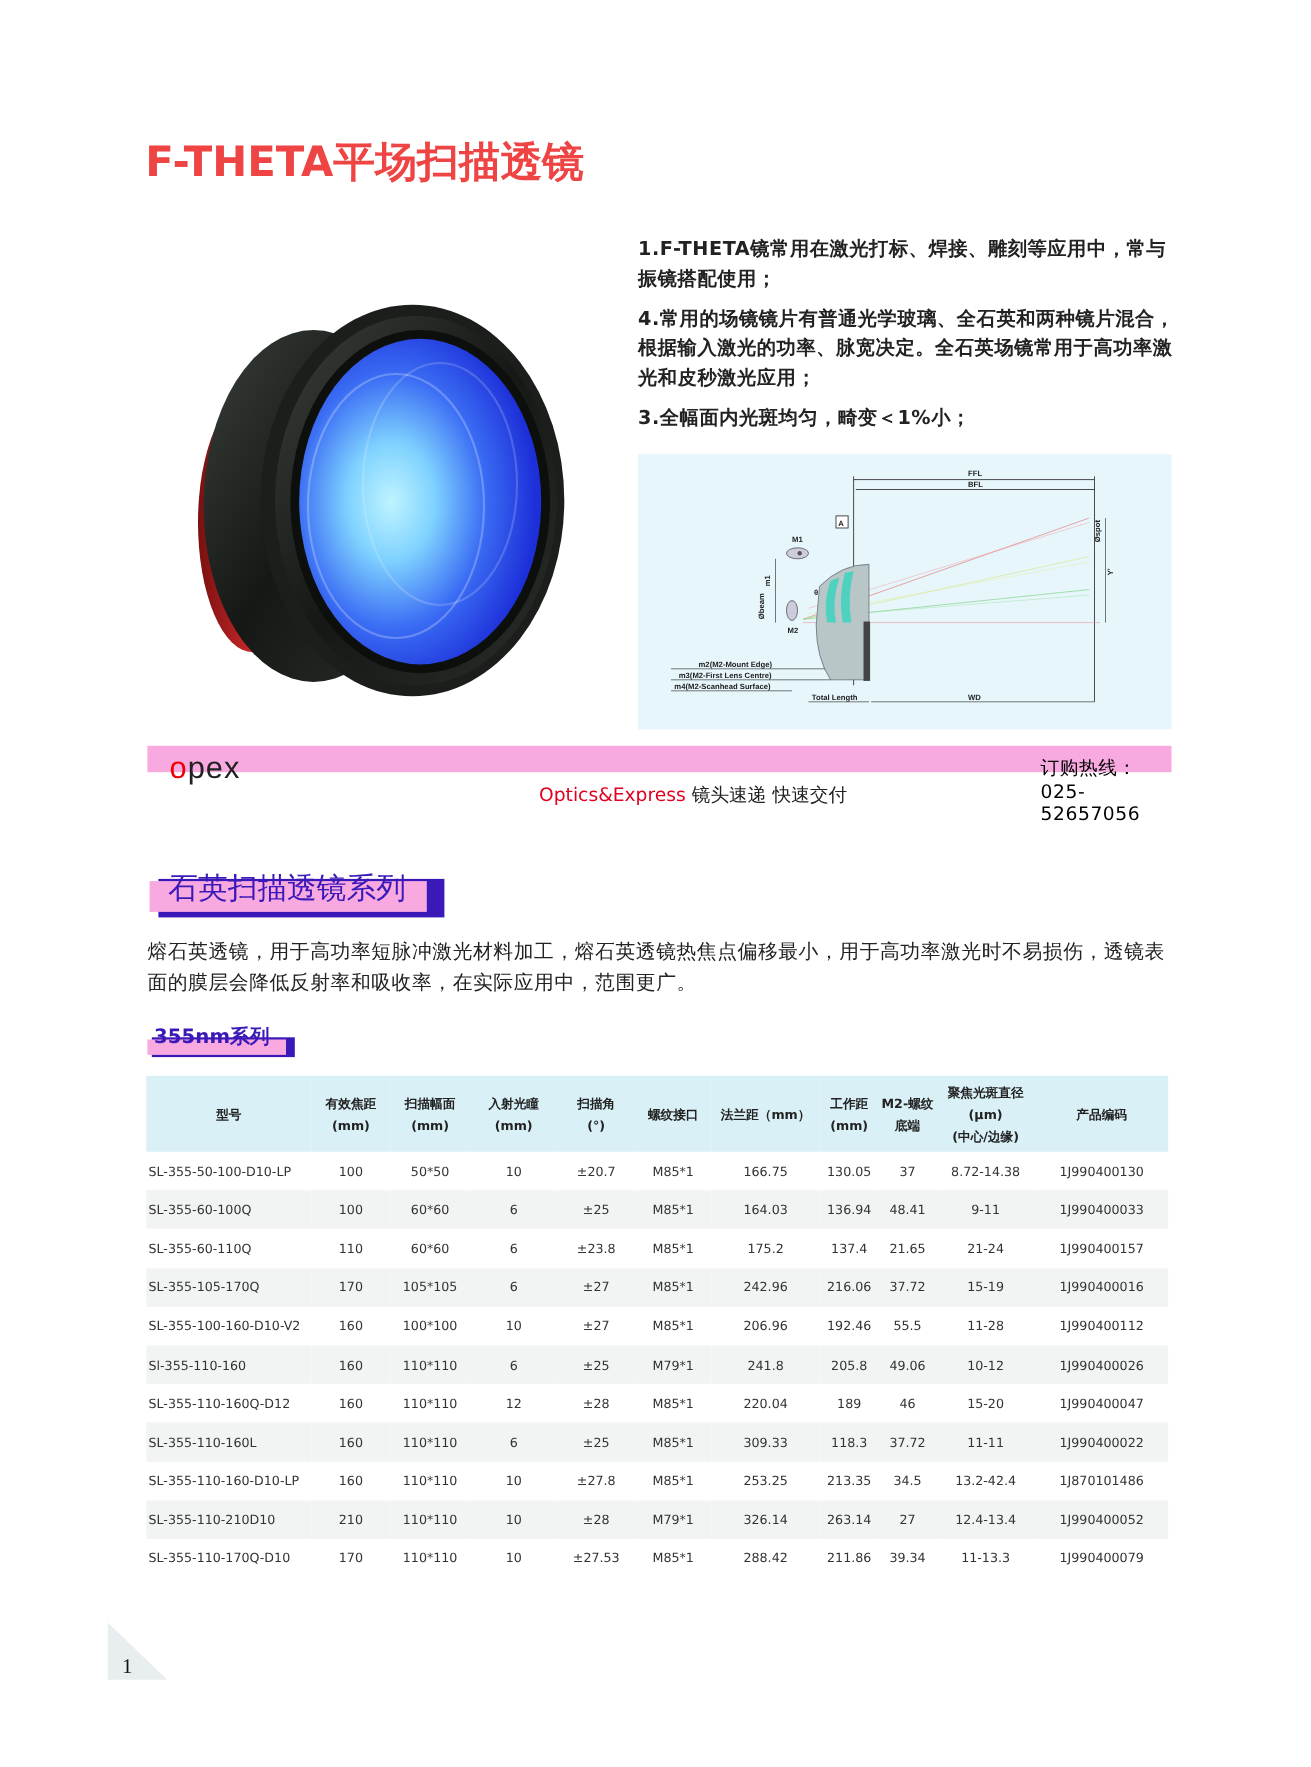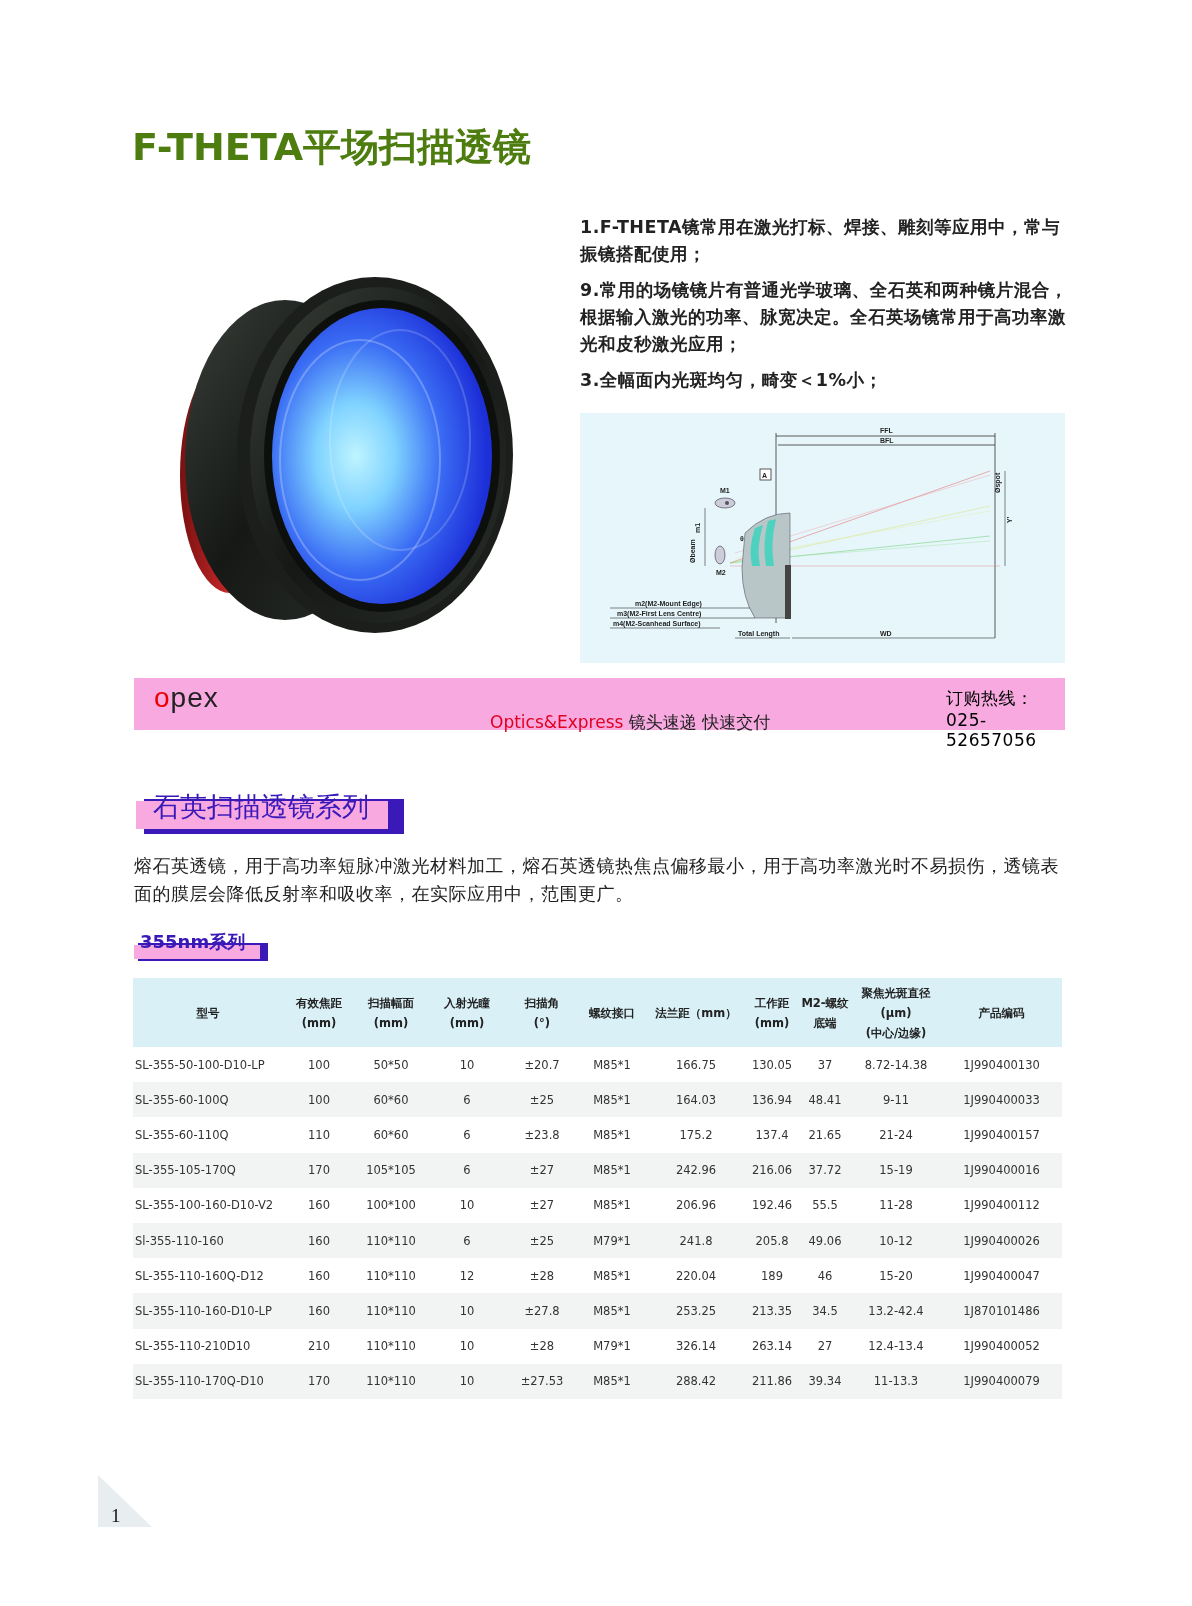--- a/index.html
+++ b/index.html
@@ -1,28 +1,28 @@
 <!DOCTYPE html>
 <html><head>
 <meta charset="utf-8">
 <style>
   * { box-sizing: border-box; margin: 0; padding: 0; }
   html, body { width: 1192px; height: 1606px; background: #ffffff; overflow: hidden; }
   body { position: relative; font-family: "DejaVu Sans", "Liberation Sans", sans-serif; color: #222; }
 
-  .page-title { position: absolute; left: 132px; top: 122px; font-size: 38px; font-weight: bold; color: #4d7c0f; letter-spacing: 0px; }
+  .page-title { position: absolute; left: 132px; top: 122px; font-size: 38px; font-weight: bold; color: #ef4444; letter-spacing: 0px; }
 
   .lens-photo { position: absolute; left: 150px; top: 260px; width: 380px; height: 385px; }
 
   .features { position: absolute; left: 580px; top: 214px; width: 490px; font-size: 17.5px; line-height: 27px; color: #222; letter-spacing: 0.5px; font-weight: bold; }
   .features p { margin-bottom: 9px; }
 
   .diagram { position: absolute; left: 580px; top: 413px; width: 485px; height: 250px; background: #e6f6fb; }
 
-  .banner { position: absolute; left: 134px; top: 678px; width: 931px; height: 52px; background: #f7a9e0; display: flex; align-items: center; }
+  .banner { position: absolute; left: 134px; top: 678px; width: 931px; height: 24px; background: #f7a9e0; display: flex; align-items: center; }
   .banner .logo { position: absolute; left: 20px; top: 4px; font-family: "Liberation Sans", sans-serif; font-size: 28px; color: #222; letter-spacing: 1px; }
   .banner .logo .o { color: #e00; }
   .banner .slogan { position: absolute; left: 356px; top: 9px; font-size: 17px; color: #e00020; margin-top: 24px; }
   .banner .slogan .cn { color: #222; }
   .banner .hotline { position: absolute; left: 812px; top: 9px; font-size: 17px; color: #000000; letter-spacing: 0.5px; }
 
   .section-heading { position: absolute; left: 136px; top: 789px; height: 40px; padding-left: 11px; }
   .section-heading .shadow { position: absolute; left: 8px; top: 10px; width: 260px; height: 35px; background: #3a19b8; }
   .section-heading .bg { position: absolute; left: 0; top: 12px; width: 252px; height: 28px; background: #f7a9e0; }
   .section-heading .text { position: relative; left: 6px; top: 0px; font-size: 27px; color: #3a19b8; white-space: nowrap; }
@@ -75,21 +75,21 @@
     <ellipse cx="228" cy="195" rx="128" ry="168" fill="url(#body)"></ellipse>
     <ellipse cx="232" cy="196" rx="118" ry="156" fill="#0d0f0d"></ellipse>
     <ellipse cx="232" cy="196" rx="110" ry="148" fill="url(#glass)"></ellipse>
     <ellipse cx="210" cy="200" rx="80" ry="120" fill="none" stroke="#ffffff" stroke-opacity="0.25" stroke-width="2"></ellipse>
     <ellipse cx="250" cy="180" rx="70" ry="110" fill="none" stroke="#ffffff" stroke-opacity="0.18" stroke-width="2"></ellipse>
   </svg>
 </div>
 
 <div class="features">
   <p>1.F-THETA镜常用在激光打标、焊接、雕刻等应用中，常与振镜搭配使用；</p>
-  <p>9.常用的场镜镜片有普通光学玻璃、全石英和两种镜片混合，根据输入激光的功率、脉宽决定。全石英场镜常用于高功率激光和皮秒激光应用；</p>
+  <p>4.常用的场镜镜片有普通光学玻璃、全石英和两种镜片混合，根据输入激光的功率、脉宽决定。全石英场镜常用于高功率激光和皮秒激光应用；</p>
   <p>3.全幅面内光斑均匀，畸变＜1%小；</p>
 </div>
 
 <div class="diagram">
   <svg width="485" height="250" viewBox="0 0 485 250" font-family="Liberation Sans, sans-serif" font-weight="bold" font-size="7" fill="#222">
 
     <line x1="196" y1="23" x2="415" y2="23" stroke="#333" stroke-width="0.8"></line>
     <text x="300" y="20">FFL</text>
     <line x1="198" y1="32" x2="415" y2="32" stroke="#333" stroke-width="0.8"></line>
     <text x="300" y="30">BFL</text>
@@ -309,20 +309,33 @@
         <td>12</td>
         <td>±28</td>
         <td>M85*1</td>
         <td>220.04</td>
         <td>189</td>
         <td>46</td>
         <td>15-20</td>
         <td>1J990400047</td>
       </tr>
       <tr>
+        <td>SL-355-110-160L</td>
+        <td>160</td>
+        <td>110*110</td>
+        <td>6</td>
+        <td>±25</td>
+        <td>M85*1</td>
+        <td>309.33</td>
+        <td>118.3</td>
+        <td>37.72</td>
+        <td>11-11</td>
+        <td>1J990400022</td>
+      </tr>
+      <tr>
         <td>SL-355-110-160-D10-LP</td>
         <td>160</td>
         <td>110*110</td>
         <td>10</td>
         <td>±27.8</td>
         <td>M85*1</td>
         <td>253.25</td>
         <td>213.35</td>
         <td>34.5</td>
         <td>13.2-42.4</td>

